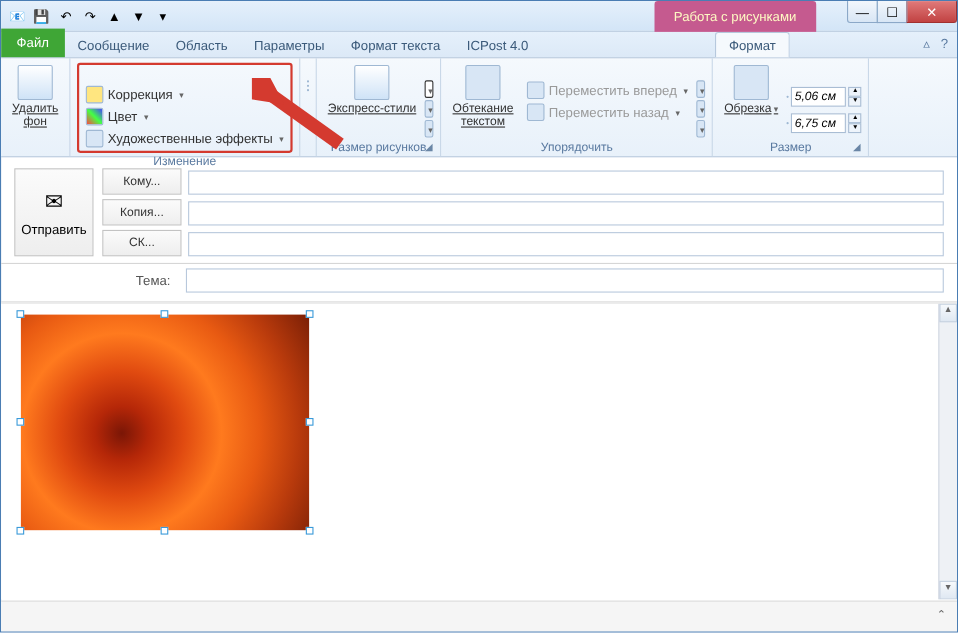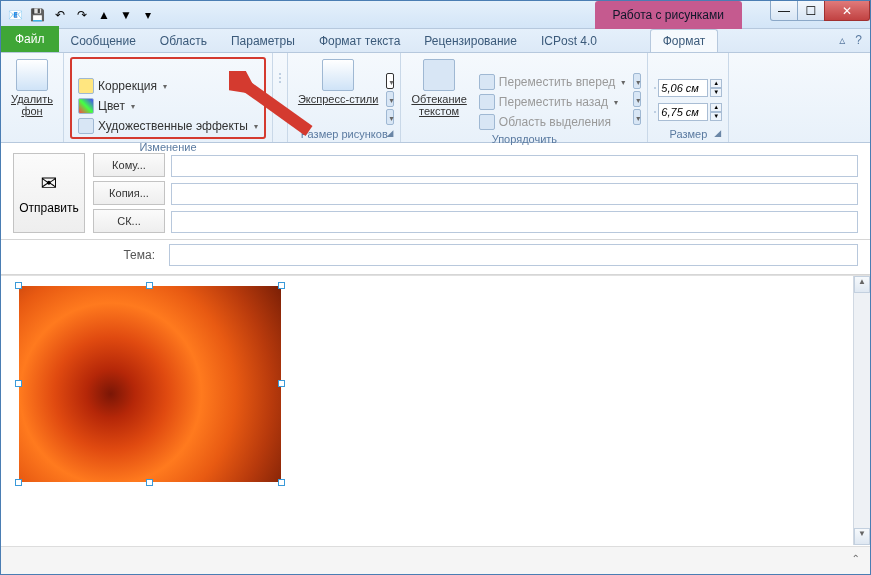--- a/index.html
+++ b/index.html
@@ -3,21 +3,21 @@
 <meta charset="utf-8">
 <style>
 * { box-sizing: border-box; margin: 0; padding: 0; font-family: "Segoe UI", Tahoma, sans-serif; font-size: 12px; }
 body { background: #fff; width: 871px; height: 575px; overflow: hidden; border: 1px solid #4a7db3; position: relative; }
 
 
 .titlebar { height: 28px; background: linear-gradient(#e5f0fb,#d3e5f7); display: flex; align-items: center; position: relative; border-bottom: 1px solid #b6c8dd; }
 .qat { display: flex; gap: 4px; padding-left: 6px; align-items: center; }
 .qat-btn { width: 18px; height: 18px; display: flex; align-items: center; justify-content: center; cursor: pointer; }
 .title-text { position: absolute; left: 50%; transform: translateX(-50%); color: #555; font-size: 12px; white-space: nowrap; }
-.context-tab { position: absolute; right: 128px; top: 0; height: 28px; background: #c55a8f; color: #0f172a; padding: 0 18px; display: flex; align-items: center; border-radius: 3px 3px 0 0; }
+.context-tab { position: absolute; right: 128px; top: 0; height: 28px; background: #c55a8f; color: #fef9c3; padding: 0 18px; display: flex; align-items: center; border-radius: 3px 3px 0 0; }
 .winctrl { position: absolute; right: 0; top: 0; display: flex; height: 20px; }
 .winbtn { width: 28px; height: 20px; background: linear-gradient(#f3f7fc,#d8e6f5); border: 1px solid #8ba8c8; border-top: none; display: flex; align-items: center; justify-content: center; cursor: pointer; margin-left: -1px; }
 .winbtn.close { width: 46px; background: linear-gradient(#e07a7a,#c14242); border-color: #a03030; color: #fff; border-radius: 0 0 3px 0; }
 .winbtn.min { border-radius: 0 0 0 3px; }
 
 
 .tabs { height: 24px; background: linear-gradient(#e5f0fb,#dce9f7); display: flex; align-items: flex-end; padding-left: 0; position: relative; border-bottom: 1px solid #b6c8dd; }
 .tab { padding: 4px 12px; color: #3b5a7a; cursor: pointer; }
 .tab.file { background: #3fa636; color: #fff; border-radius: 0; padding: 6px 14px; }
 .tab.active { background: #f5f9fd; border: 1px solid #b6c8dd; border-bottom: none; border-radius: 3px 3px 0 0; }
@@ -98,21 +98,20 @@
     <div class="winbtn close">✕</div>
   </div>
 </div>
 
 <div class="tabs">
   <div class="tab file">Файл</div>
   <div class="tab">Сообщение</div>
   <div class="tab">Область</div>
   <div class="tab">Параметры</div>
   <div class="tab">Формат текста</div>
-  <div class="tab">Рецензирование</div>
   <div class="tab">ICPost 4.0</div>
   <div class="context-sub"><div class="tab active" style="display:inline-block">Формат</div></div>
   <div class="help-icons">
     <span style="color:#5a7aa0;cursor:pointer">▵</span>
     <span style="color:#5a7aa0;cursor:pointer">?</span>
   </div>
 </div>
 
 <div class="ribbon">
 
@@ -183,36 +182,36 @@
       </div>
       <div class="smallstack">
         <div class="smallbtn disabled dd-arrow">
             <span class="sico"></span>
             <span>Переместить вперед</span>
           </div>
         <div class="smallbtn disabled dd-arrow">
             <span class="sico"></span>
             <span>Переместить назад</span>
           </div>
-        <div class="smallbtn disabled">
-            <span class="sico"></span>
-            <span>Область выделения</span>
-          </div>
       </div>
       <div class="smallstack">
         <span class="sico dd-arrow disabled"></span>
         <span class="sico dd-arrow disabled"></span>
         <span class="sico dd-arrow"></span>
       </div>
     </div>
     <div class="group-label">Упорядочить</div>
   </div>
 
   <div class="group">
     <div class="group-body">
+      <div class="bigbtn">
+        <span class="ico"></span>
+        <span class="lbl dd-arrow">Обрезка</span>
+      </div>
       <div class="smallstack" style="gap:6px;padding-top:6px">
         <div class="spin">
           <span class="sico"></span>
           <input value="5,06 см" style="">
           <div class="spin-btns">
               <span>▲</span>
               <span>▼</span>
             </div>
         </div>
         <div class="spin">

